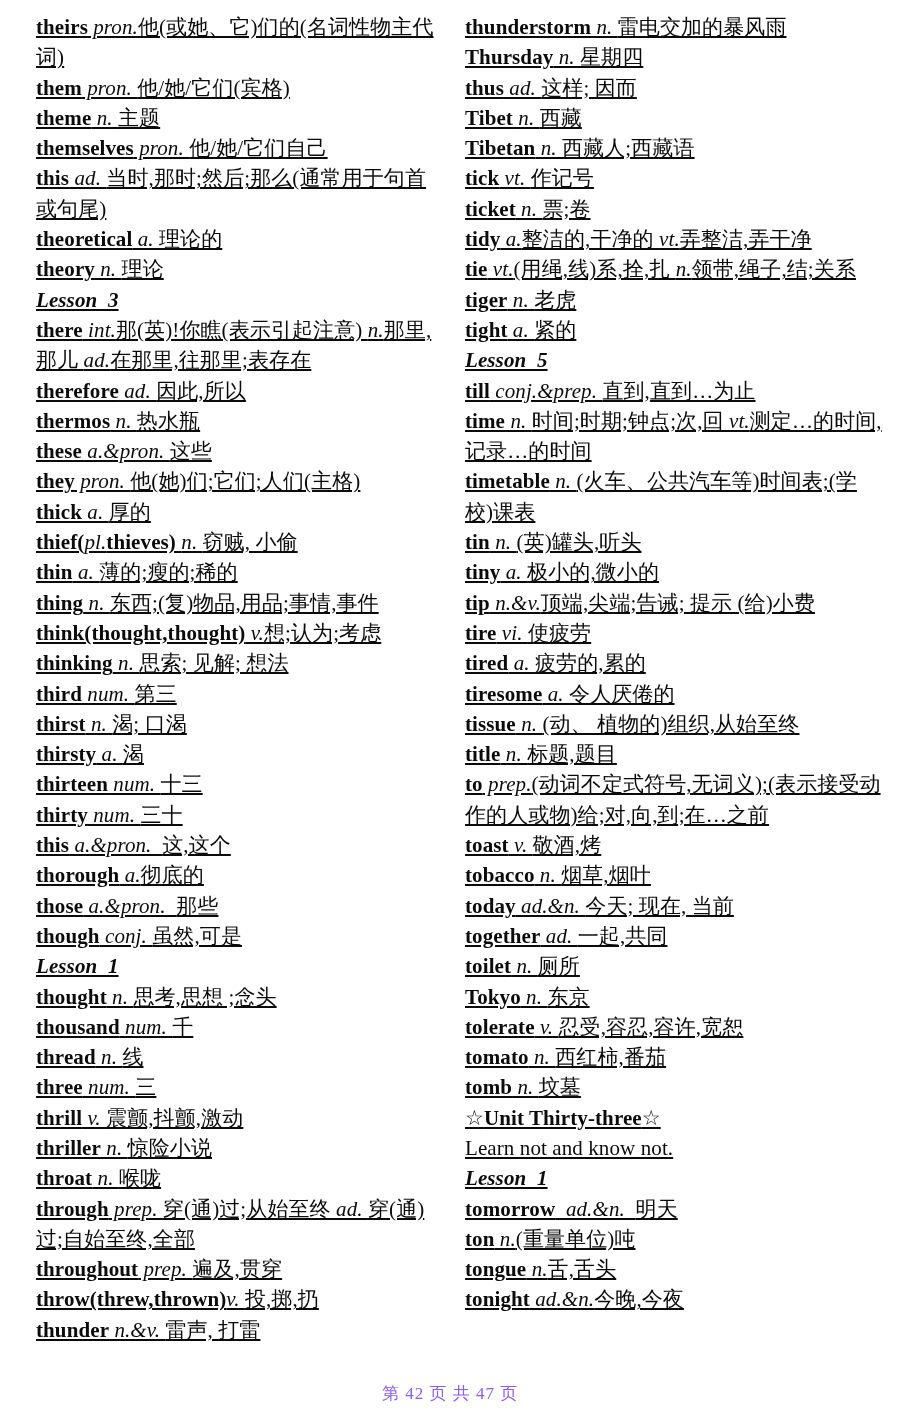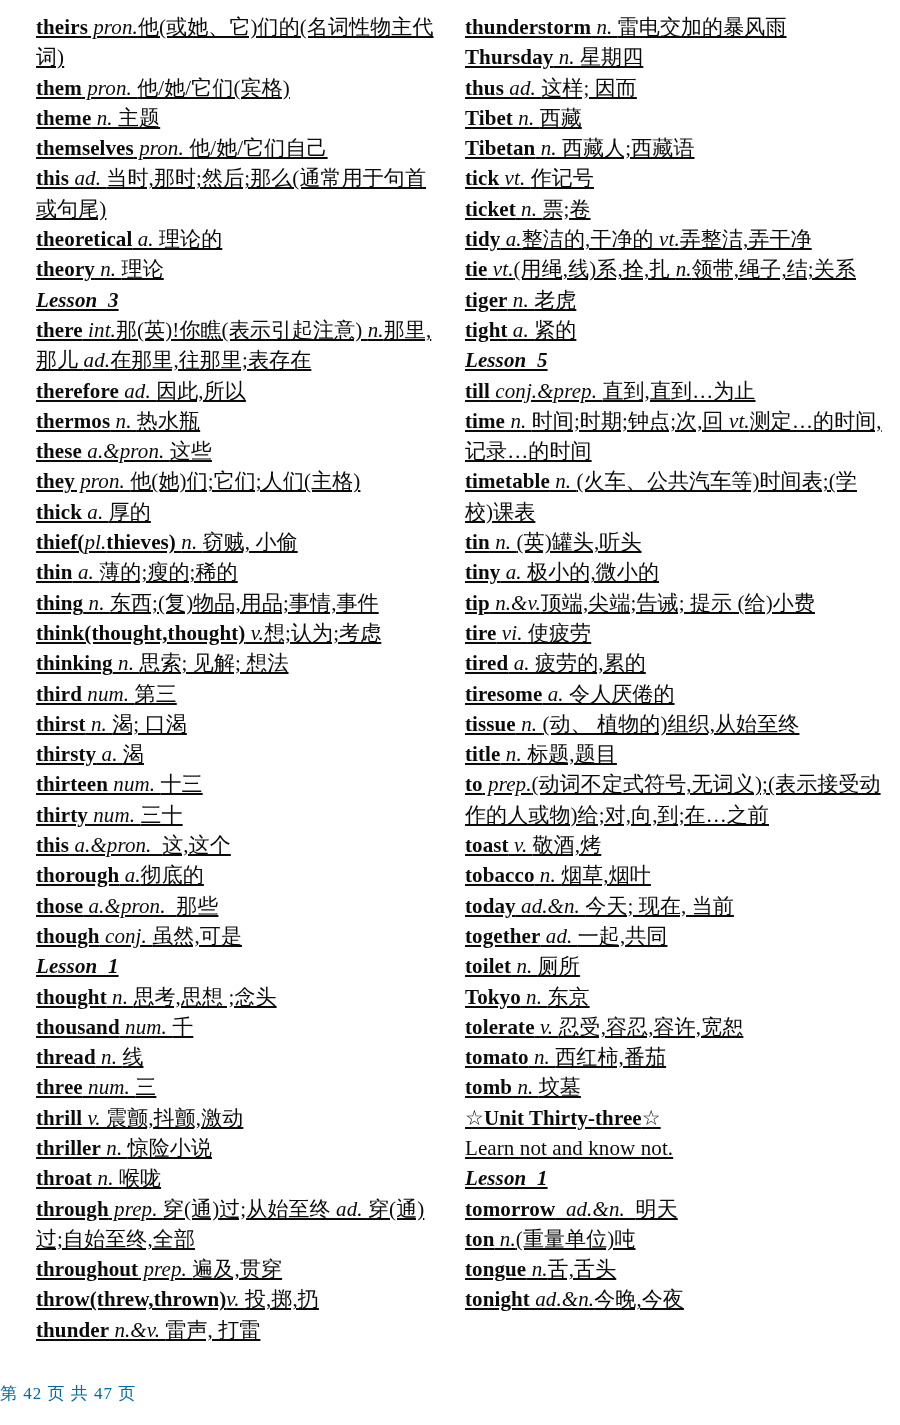--- a/index.html
+++ b/index.html
@@ -35,23 +35,24 @@
     letter-spacing: 0.1px;
   }
   .seg-b  { font-weight: 700; }
   .seg-i  { font-style: italic; }
   .seg-r  { font-weight: 400; }
   .seg-bi { font-weight: 700; font-style: italic; text-align: right; }
   .footer {
     position: absolute;
     left: 0; right: 0;
     bottom: 20px;
+    text-align: center;
     font-size: 17px;
     letter-spacing: 1px;
-    color: #0369a1;
+    color: #8b5cf6;
   }
 </style>
 </head>
 <body>
 
 <div class="page">
   <div class="columns">
     <div class="col col-left">
         <p class="entry"><span class="seg-b">theirs</span><span class="seg-i"> pron.</span><span class="seg-r">他(或她、它)们的(名词性物主代词)</span></p>
         <p class="entry"><span class="seg-b">them</span><span class="seg-i"> pron. </span><span class="seg-r">他/她/它们(宾格)</span></p>

